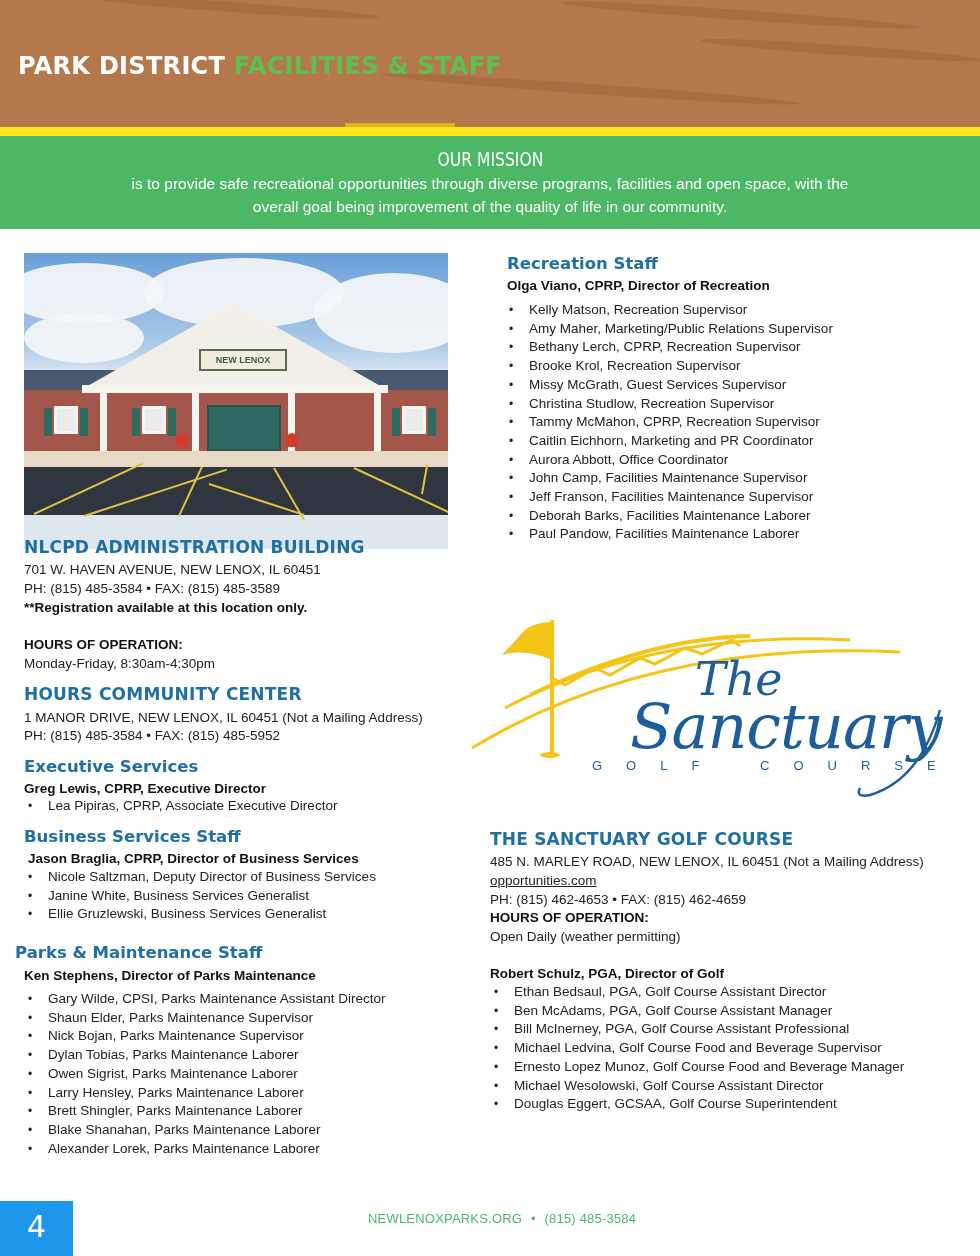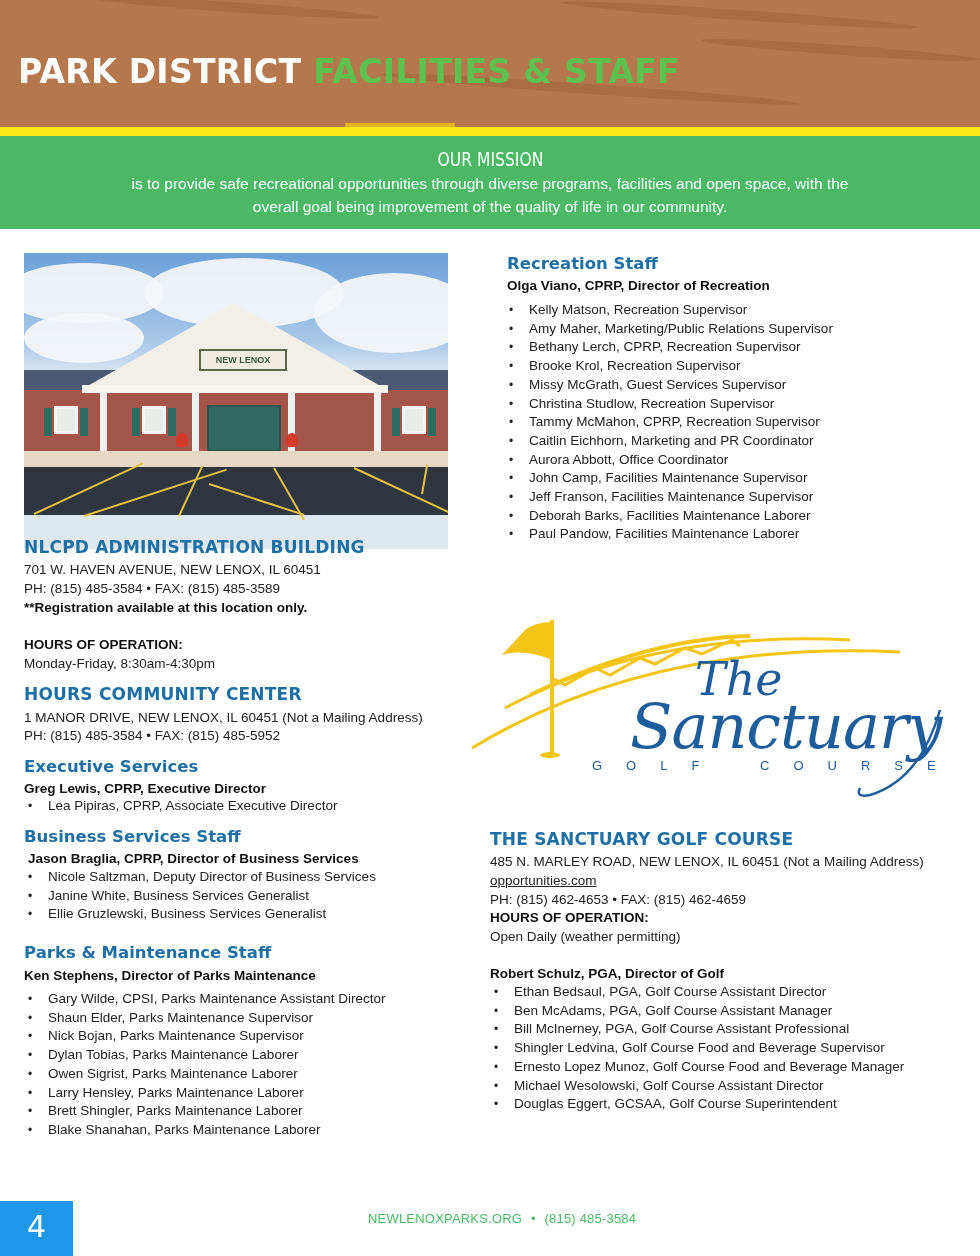--- a/index.html
+++ b/index.html
@@ -8,21 +8,21 @@
 
   
   .header {
     position: absolute; left: 0; top: 0; width: 980px; height: 128px;
     background: #b5784c;
     overflow: hidden;
   }
   .header .streak { position: absolute; height: 10px; border-radius: 50%; background: rgba(150,90,50,0.35); transform: rotate(4deg); }
   .header-title {
     position: absolute; left: 18px; top: 52px;
-    font-family: "DejaVu Sans", sans-serif; font-weight: bold; font-size: 33px; letter-spacing: 0.3px;
+    font-family: "DejaVu Sans", sans-serif; font-weight: bold; font-size: 24px; letter-spacing: 0.3px;
     white-space: nowrap;
   }
   .header-title .t1 { color: #ffffff; }
   .header-title .t2 { color: #5cc150; }
   .yellow-band { position: absolute; left: 0; top: 127px; width: 980px; height: 9px; background: #ffe81a; }
   .yellow-band .dash { position: absolute; top: -4px; height: 4px; background: #e0b520; }
 
   
   .mission {
     position: absolute; left: 0; top: 136px; width: 980px; height: 93px;
@@ -163,31 +163,32 @@
 </ul>
 
 <div class="sec-head" style="left:24px;top:827px;">Business Services Staff</div>
 <div class="line-text bold" style="left:28px;top:849px;">Jason Braglia, CPRP, Director of Business Services</div>
 <ul class="staff" style="left:24px;top:868px;">
   <li>Nicole Saltzman, Deputy Director of Business Services</li>
   <li>Janine White, Business Services Generalist</li>
   <li>Ellie Gruzlewski, Business Services Generalist</li>
 </ul>
 
-<div class="sec-head" style="left:24px;top:943px;">Parks &amp; Maintenance Staff</div>
+<div class="sec-head" style="left:15px;top:943px;">Parks &amp; Maintenance Staff</div>
 <div class="line-text bold" style="left:24px;top:966px;">Ken Stephens, Director of Parks Maintenance</div>
 <ul class="staff" style="left:24px;top:990px;">
   <li>Gary Wilde, CPSI, Parks Maintenance Assistant Director</li>
   <li>Shaun Elder, Parks Maintenance Supervisor</li>
   <li>Nick Bojan, Parks Maintenance Supervisor</li>
   <li>Dylan Tobias, Parks Maintenance Laborer</li>
   <li>Owen Sigrist, Parks Maintenance Laborer</li>
   <li>Larry Hensley, Parks Maintenance Laborer</li>
   <li>Brett Shingler, Parks Maintenance Laborer</li>
   <li>Blake Shanahan, Parks Maintenance Laborer</li>
+  <li>Alexander Lorek, Parks Maintenance Laborer</li>
 </ul>
 
 <div class="sec-head" style="left:507px;top:254px;">Recreation Staff</div>
 <div class="line-text bold" style="left:507px;top:276px;">Olga Viano, CPRP, Director of Recreation</div>
 <ul class="staff" style="left:505px;top:301px;">
   <li>Kelly Matson, Recreation Supervisor</li>
   <li>Amy Maher, Marketing/Public Relations Supervisor</li>
   <li>Bethany Lerch, CPRP, Recreation Supervisor</li>
   <li>Brooke Krol, Recreation Supervisor</li>
   <li>Missy McGrath, Guest Services Supervisor</li>
@@ -226,21 +227,21 @@
 <div class="line-text" style="left:490px;top:852px;">485 N. MARLEY ROAD, NEW LENOX, IL 60451 (Not a Mailing Address)</div>
 <div class="line-text link" style="left:490px;top:871px;">opportunities.com</div>
 <div class="line-text" style="left:490px;top:890px;">PH: (815) 462-4653 • FAX: (815) 462-4659</div>
 <div class="line-text bold" style="left:490px;top:908px;">HOURS OF OPERATION:</div>
 <div class="line-text" style="left:490px;top:927px;">Open Daily (weather permitting)</div>
 <div class="line-text bold" style="left:490px;top:964px;">Robert Schulz, PGA, Director of Golf</div>
 <ul class="staff" style="left:490px;top:983px;">
   <li>Ethan Bedsaul, PGA, Golf Course Assistant Director</li>
   <li>Ben McAdams, PGA, Golf Course Assistant Manager</li>
   <li>Bill McInerney, PGA, Golf Course Assistant Professional</li>
-  <li>Shingler Ledvina, Golf Course Food and Beverage Supervisor</li>
+  <li>Michael Ledvina, Golf Course Food and Beverage Supervisor</li>
   <li>Ernesto Lopez Munoz, Golf Course Food and Beverage Manager</li>
   <li>Michael Wesolowski, Golf Course Assistant Director</li>
   <li>Douglas Eggert, GCSAA, Golf Course Superintendent</li>
 </ul>
 
 <div class="page-num">4</div>
 <div class="footer-text">
   <span>NEWLENOXPARKS.ORG</span>
   <span style="margin:0 5px;">•</span>
   <span>(815) 485-3584</span>

